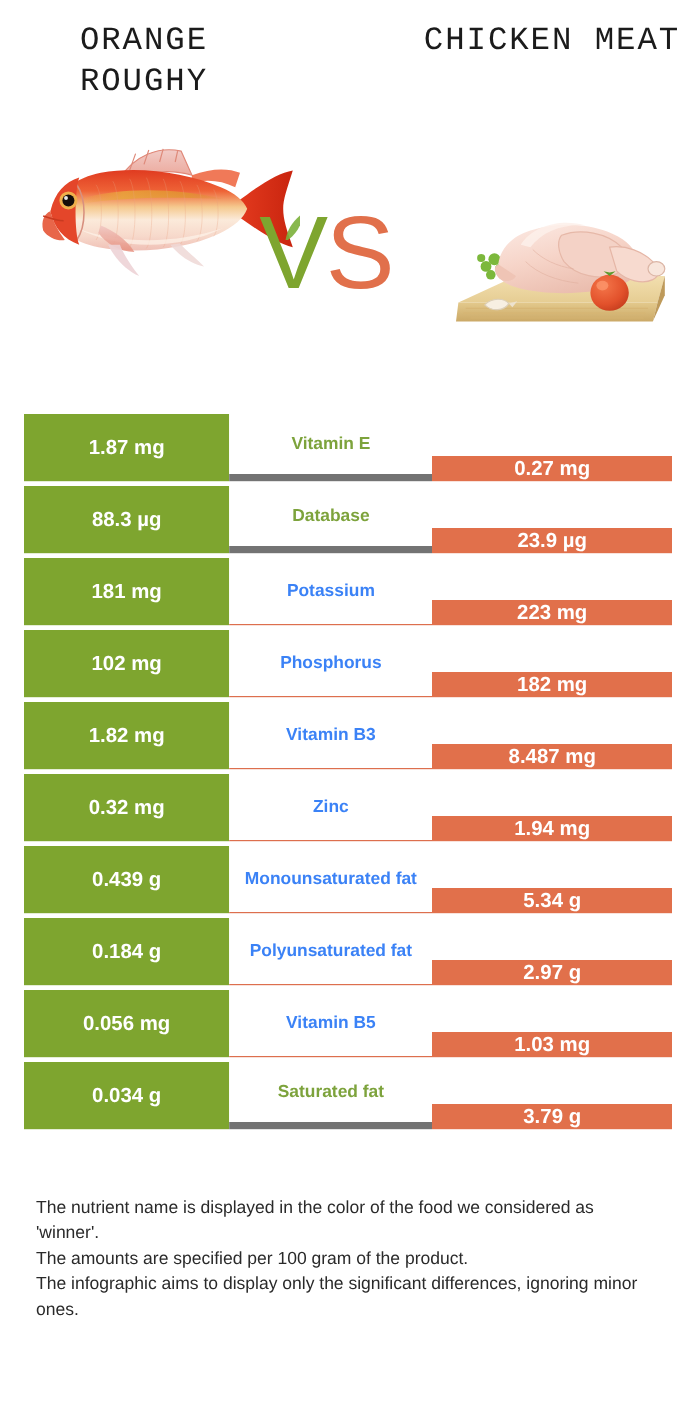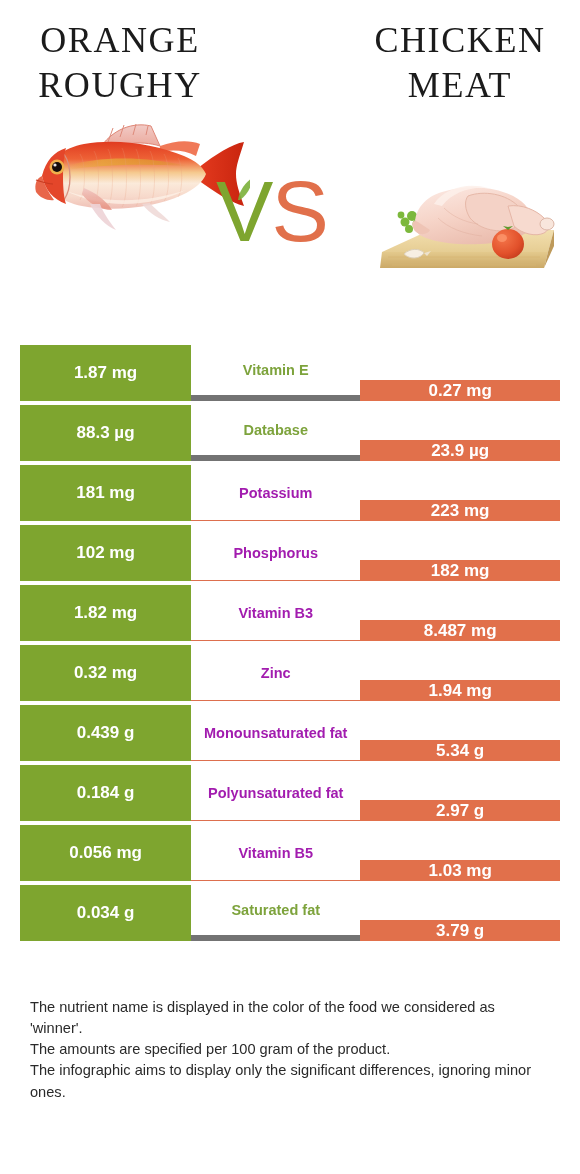--- a/index.html
+++ b/index.html
@@ -17,23 +17,23 @@
 
   
   .header {
     position: relative;
     width: 580px;
     height: 300px;
   }
   .title {
     position: absolute;
     top: 18px;
-    font-family: Liberation Serif, serif;
+    font-family: Liberation Mono, monospace;
     font-weight: 300;
-    font-size: 36px;
+    font-size: 27px;
     line-height: 1.26;
     letter-spacing: 1.6px;
     color: #1b1b1b;
     text-align: center;
     text-transform: uppercase;
   }
   .title.left  { left: 10px;  width: 220px; }
   .title.right { left: 350px; width: 220px; }
 
   .vs {
@@ -94,21 +94,21 @@
     width: 210px;
     background: #E1704B;
     color: #ffffff;
     margin-top: 35px;
   }
   .row.win-green .cell.mid {
     color: #7DA33C;
     border-bottom: 6px solid #737373;
   }
   .row.win-orange .cell.mid {
-    color: #a21caf;
+    color: #3b82f6;
     border-bottom: 1px solid #DD6F4E;
   }
 
   
   .footer {
     position: absolute;
     left: 30px;
     top: 997px;
     width: 520px;
     text-align: left;

